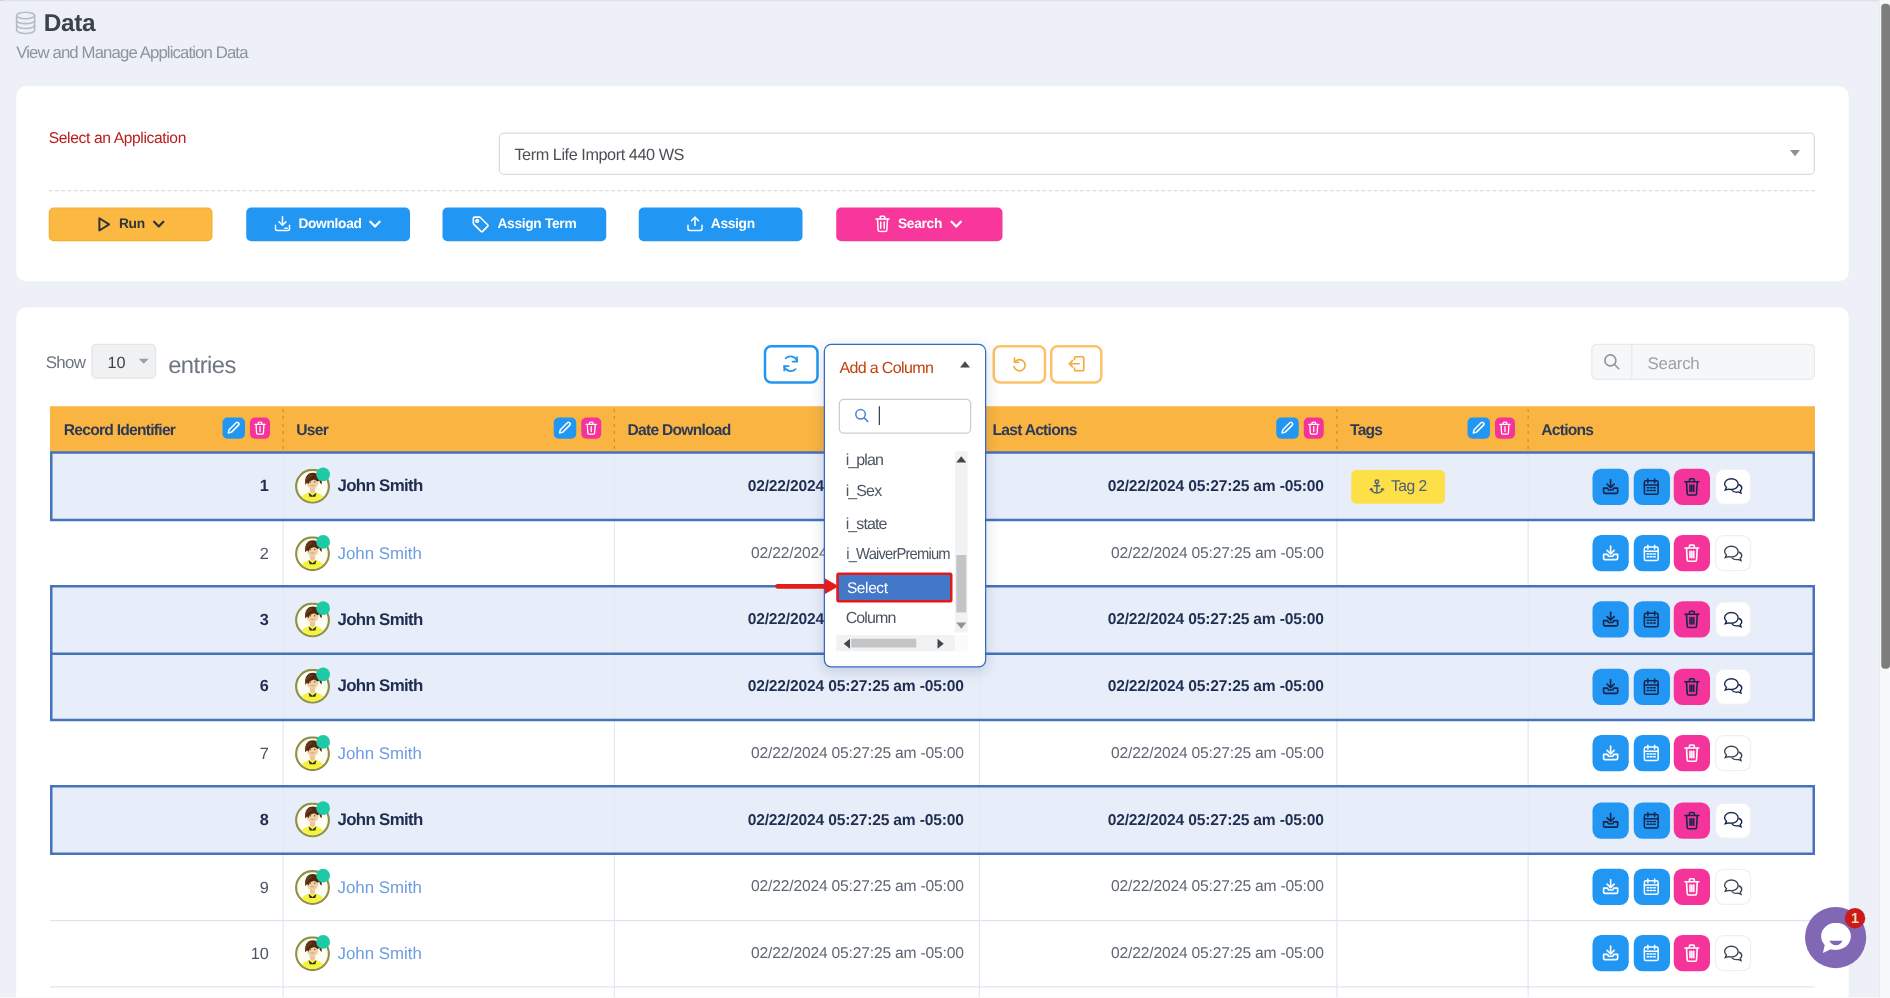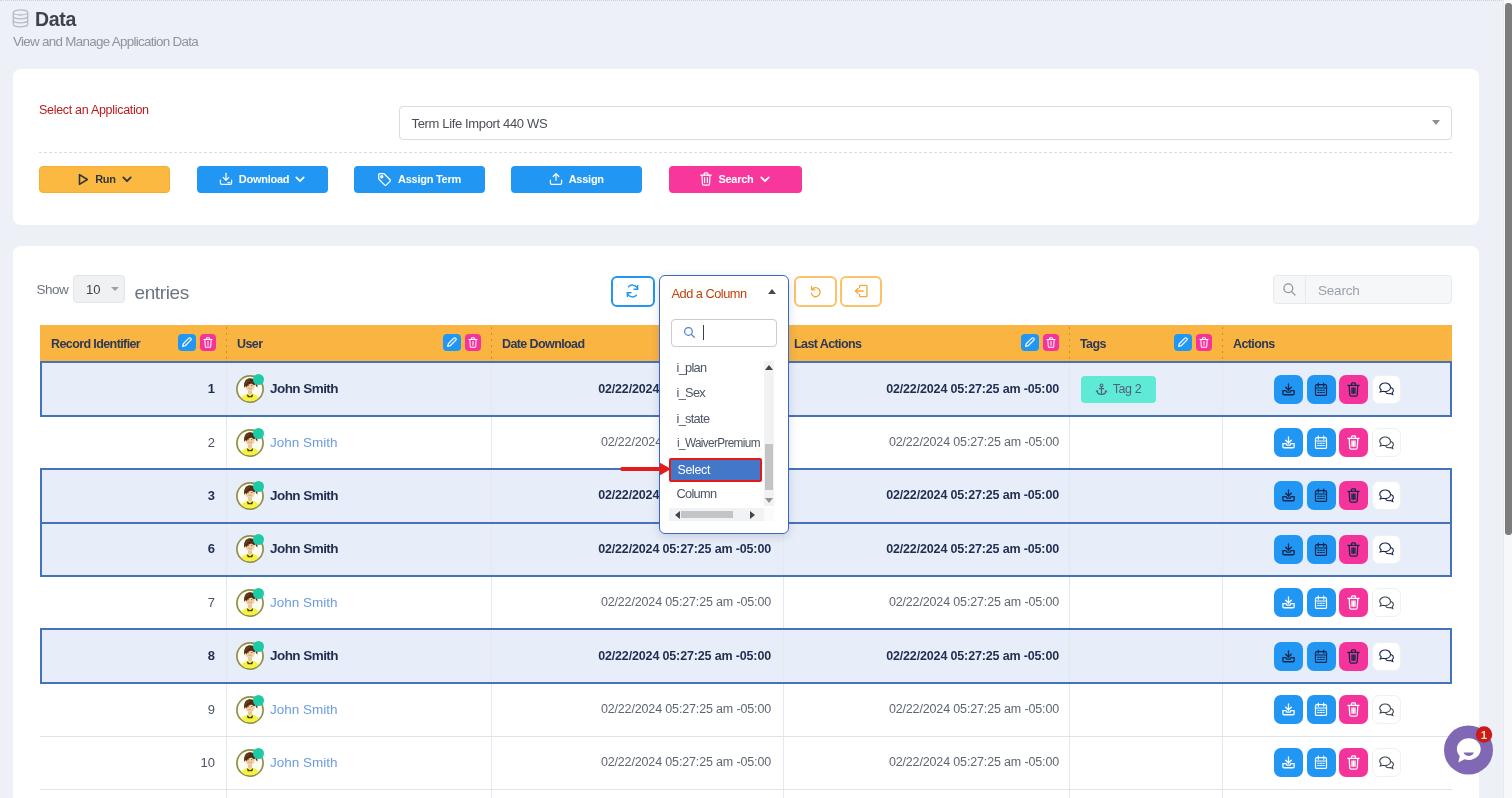--- a/index.html
+++ b/index.html
@@ -264,21 +264,21 @@
 <circle cx="12.2" cy="10.6" r="0.55" fill="#5b4a37"></circle>
 <circle cx="15.8" cy="10.6" r="0.55" fill="#5b4a37"></circle>
 <path d="M12.8 13.4h2.4" stroke="#c89a6b" stroke-width="0.7" stroke-linecap="round"></path>
 </g>
     </svg>
   </div>
 <div class="abs" style="left:253px;top:374.09999999999997px;width:11px;height:11px;border-radius:50%;background:#1ec9a6"></div>
 <div class="abs" style="left:270px;top:381.09999999999997px;font-size:13.5px;font-weight:bold;letter-spacing:-0.55px;color:#1f2d50">John Smith</div>
 <div class="abs" style="left:491px;top:381.59999999999997px;width:280px;text-align:right;font-size:12.5px;letter-spacing:-0.15px;font-weight:bold;color:#1f2d50">02/22/2024 05:27:25 am -05:00</div>
 <div class="abs" style="left:783px;top:381.59999999999997px;width:276px;text-align:right;font-size:12.5px;letter-spacing:-0.15px;font-weight:bold;color:#1f2d50">02/22/2024 05:27:25 am -05:00</div>
-<div class="abs" style="left:1080.5px;top:375.59999999999997px;width:75px;height:27px;background:#5eead4;border-radius:4px;display:flex;align-items:center;justify-content:center;gap:5px">
+<div class="abs" style="left:1080.5px;top:375.59999999999997px;width:75px;height:27px;background:#fde047;border-radius:4px;display:flex;align-items:center;justify-content:center;gap:5px">
     <span style="display:flex">
       <svg width="13" height="13" viewBox="0 0 14 14">
         <g fill="none" stroke="#50617a" stroke-width="1.2" stroke-linecap="round">
           <circle cx="7" cy="2.6" r="1.5"></circle>
           <path d="M7 4.1v7.6"></path>
           <path d="M4.6 6h4.8"></path>
           <path d="M2.2 8.4c0 2.4 2.1 3.9 4.8 3.9s4.8-1.5 4.8-3.9"></path>
           <path d="M2.2 8.4 1 9.6M2.2 8.4 3.4 9.6M11.8 8.4l-1.2 1.2M11.8 8.4 13 9.6" stroke-width="1"></path>
         </g>
       </svg>

